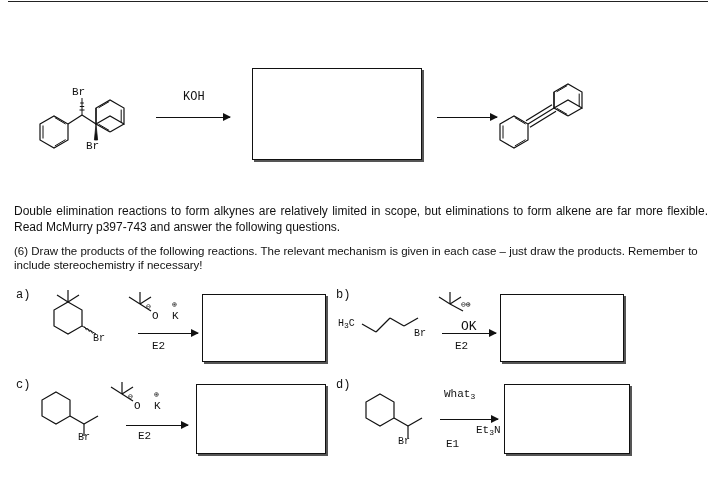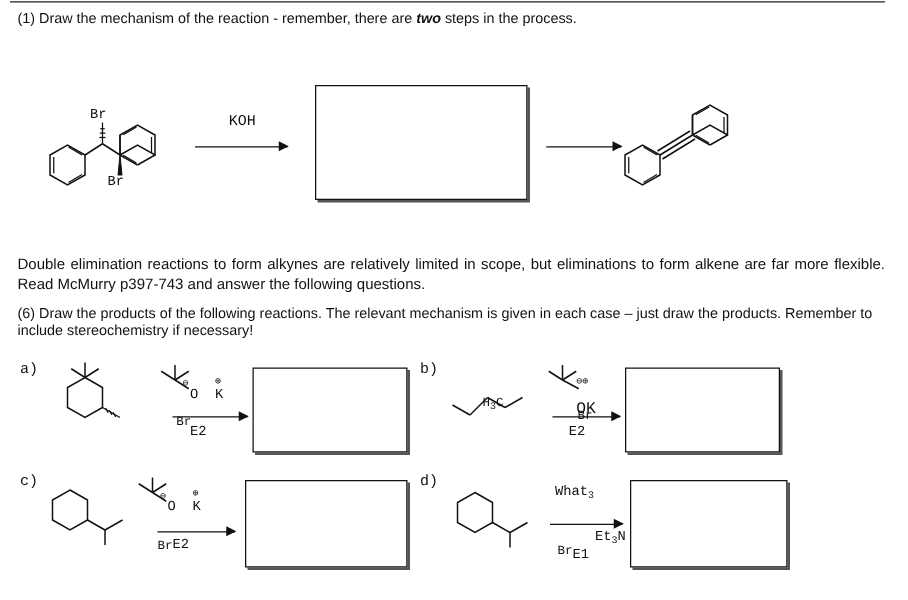--- a/index.html
+++ b/index.html
@@ -23,35 +23,32 @@
     border:1.6px solid #111;
     box-shadow:2px 2px 0 #555;
   }
   .arrow{position:absolute;}
   .arrow .shaft{position:absolute;left:0;top:50%;height:1.4px;background:#111;width:100%;}
   .arrow .head{
     position:absolute;right:-1px;top:50%;transform:translateY(-50%);
     width:0;height:0;border-top:4px solid transparent;border-bottom:4px solid transparent;border-left:8px solid #111;
   }
   .lbl{position:absolute;font-size:11px;color:#111;white-space:nowrap;font-family:Liberation Mono, monospace;}
-  .lbl.small{font-size:10px;margin-left:48px;}
+  .lbl.small{font-size:10px;}
   .sub{font-size:8px;vertical-align:-2px;}
   svg{display:block;overflow:visible;}
   .struct{position:absolute;}
 </style>
 </head>
 <body>
 
 <div class="page">
 
   <div class="topline"></div>
 
-  <div class="para" style="left:14px;top:8px;width:690px;">
-    <span>(1) Draw the mechanism of the reaction - remember, there are </span><span class="ital">two</span><span> steps in the process.</span>
-  </div>
 
 
   <div class="struct" style="left:26px;top:80px;">
     <svg width="130" height="80" viewBox="0 0 130 80">
 
       <polygon points="14,44 28,36 42,44 42,60 28,68 14,60" fill="none" stroke="#111" stroke-width="1.2"></polygon>
       <line x1="17" y1="45.5" x2="17" y2="58.5" stroke="#111" stroke-width="1"></line>
       <line x1="28.8" y1="37.6" x2="39.6" y2="44" stroke="#111" stroke-width="1"></line>
       <line x1="39.6" y1="59.6" x2="28.8" y2="66" stroke="#111" stroke-width="1"></line>
 
@@ -245,17 +242,17 @@
   <div class="arrow" style="left:440px;top:414px;width:58px;height:10px;">
     <div class="shaft"></div>
       <div class="head"></div>
   </div>
   <div class="lbl" style="left:444px;top:388px;font-size:11px;">
     <span>What</span><span class="sub">3</span>
   </div>
   <div class="lbl" style="left:476px;top:424px;font-size:11px;">
     <span>Et</span><span class="sub">3</span><span>N</span>
   </div>
-  <div class="lbl" style="left:458px;top:438px;font-size:11px;">E1</div>
+  <div class="lbl" style="left:446px;top:438px;font-size:11px;">E1</div>
 
   <div class="answerbox" style="left:504px;top:384px;width:124px;height:68px;"></div>
 
 </div>
 
 </body></html>

